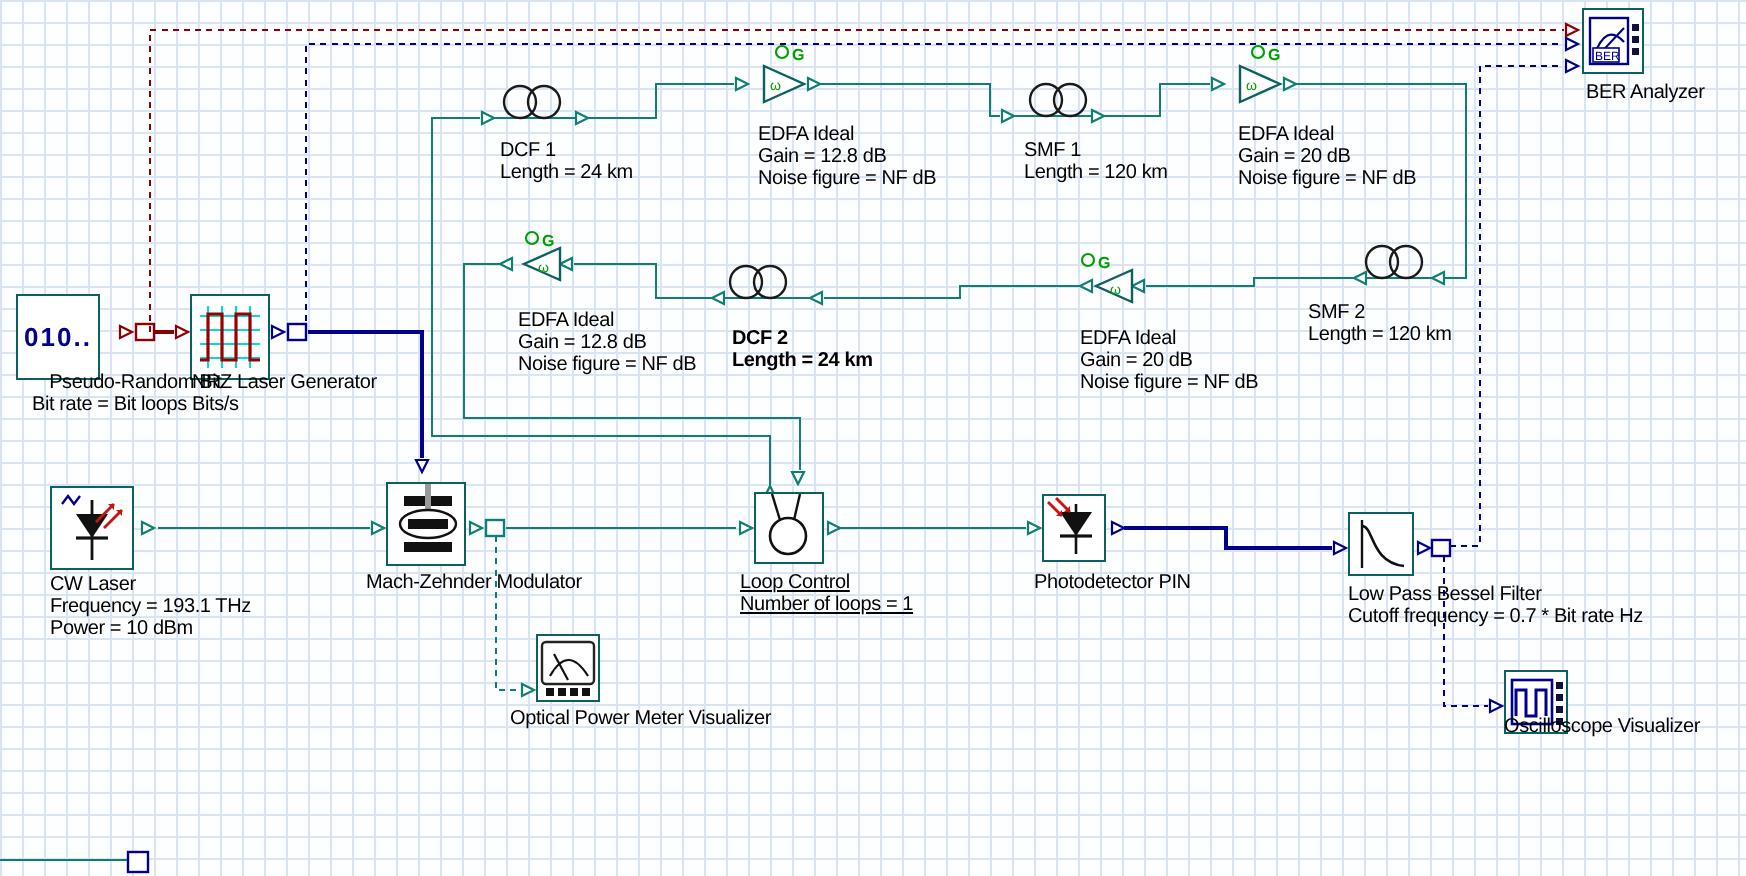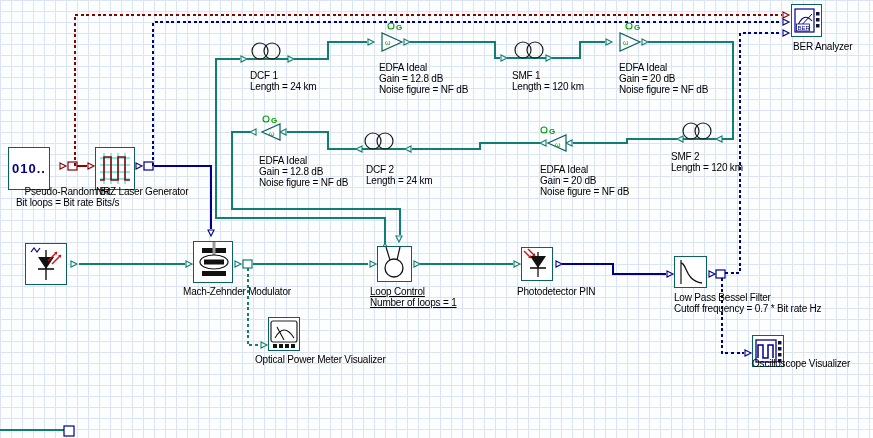--- a/index.html
+++ b/index.html
@@ -295,21 +295,21 @@
       <g fill="#10103a">
         <rect x="24" y="7" width="3.5" height="3.5"></rect>
           <rect x="24" y="13" width="3.5" height="3.5"></rect>
         <rect x="24" y="19" width="3.5" height="3.5"></rect>
       </g>
     </svg>
   </div>
 
   <div class="lbl" style="left:16px;top:186px;text-align:center;">
     <div>Pseudo-Random Bit</div>
-    <div>Bit loops = Bit rate  Bits/s</div>
+    <div>Bit rate = Bit loops  Bits/s</div>
   </div>
   <div class="lbl" style="left:96px;top:186px;">
     <div>NRZ Laser Generator</div>
   </div>
   <div class="lbl" style="left:250px;top:70px;">
     <div>DCF 1</div>
     <div>Length = 24  km</div>
   </div>
   <div class="lbl" style="left:379px;top:62px;">
     <div>EDFA Ideal</div>
@@ -323,32 +323,37 @@
   <div class="lbl" style="left:619px;top:62px;">
     <div>EDFA Ideal</div>
     <div>Gain = 20  dB</div>
     <div>Noise figure = NF  dB</div>
   </div>
   <div class="lbl" style="left:259px;top:155px;">
     <div>EDFA Ideal</div>
     <div>Gain = 12.8  dB</div>
     <div>Noise figure = NF  dB</div>
   </div>
-  <div class="lbl" style="left:366px;top:164px;">
+  <div class="lbl" style="left:366px;top:164px;font-weight:bold;">
     <div>DCF 2</div>
     <div>Length = 24  km</div>
   </div>
   <div class="lbl" style="left:540px;top:164px;">
     <div>EDFA Ideal</div>
     <div>Gain = 20  dB</div>
     <div>Noise figure = NF  dB</div>
   </div>
-  <div class="lbl" style="left:671px;top:151px;">
+  <div class="lbl" style="left:654px;top:151px;">
     <div>SMF 2</div>
     <div>Length = 120  km</div>
+  </div>
+  <div class="lbl" style="left:25px;top:287px;">
+    <div>CW Laser</div>
+    <div>Frequency = 193.1  THz</div>
+    <div>Power = 10  dBm</div>
   </div>
   <div class="lbl" style="left:183px;top:286px;">
     <div>Mach-Zehnder Modulator</div>
   </div>
   <div class="lbl" style="left:370px;top:286px;text-decoration:underline;">
     <div>Loop Control</div>
     <div>Number of loops = 1</div>
   </div>
   <div class="lbl" style="left:517px;top:286px;">
     <div>Photodetector PIN</div>

